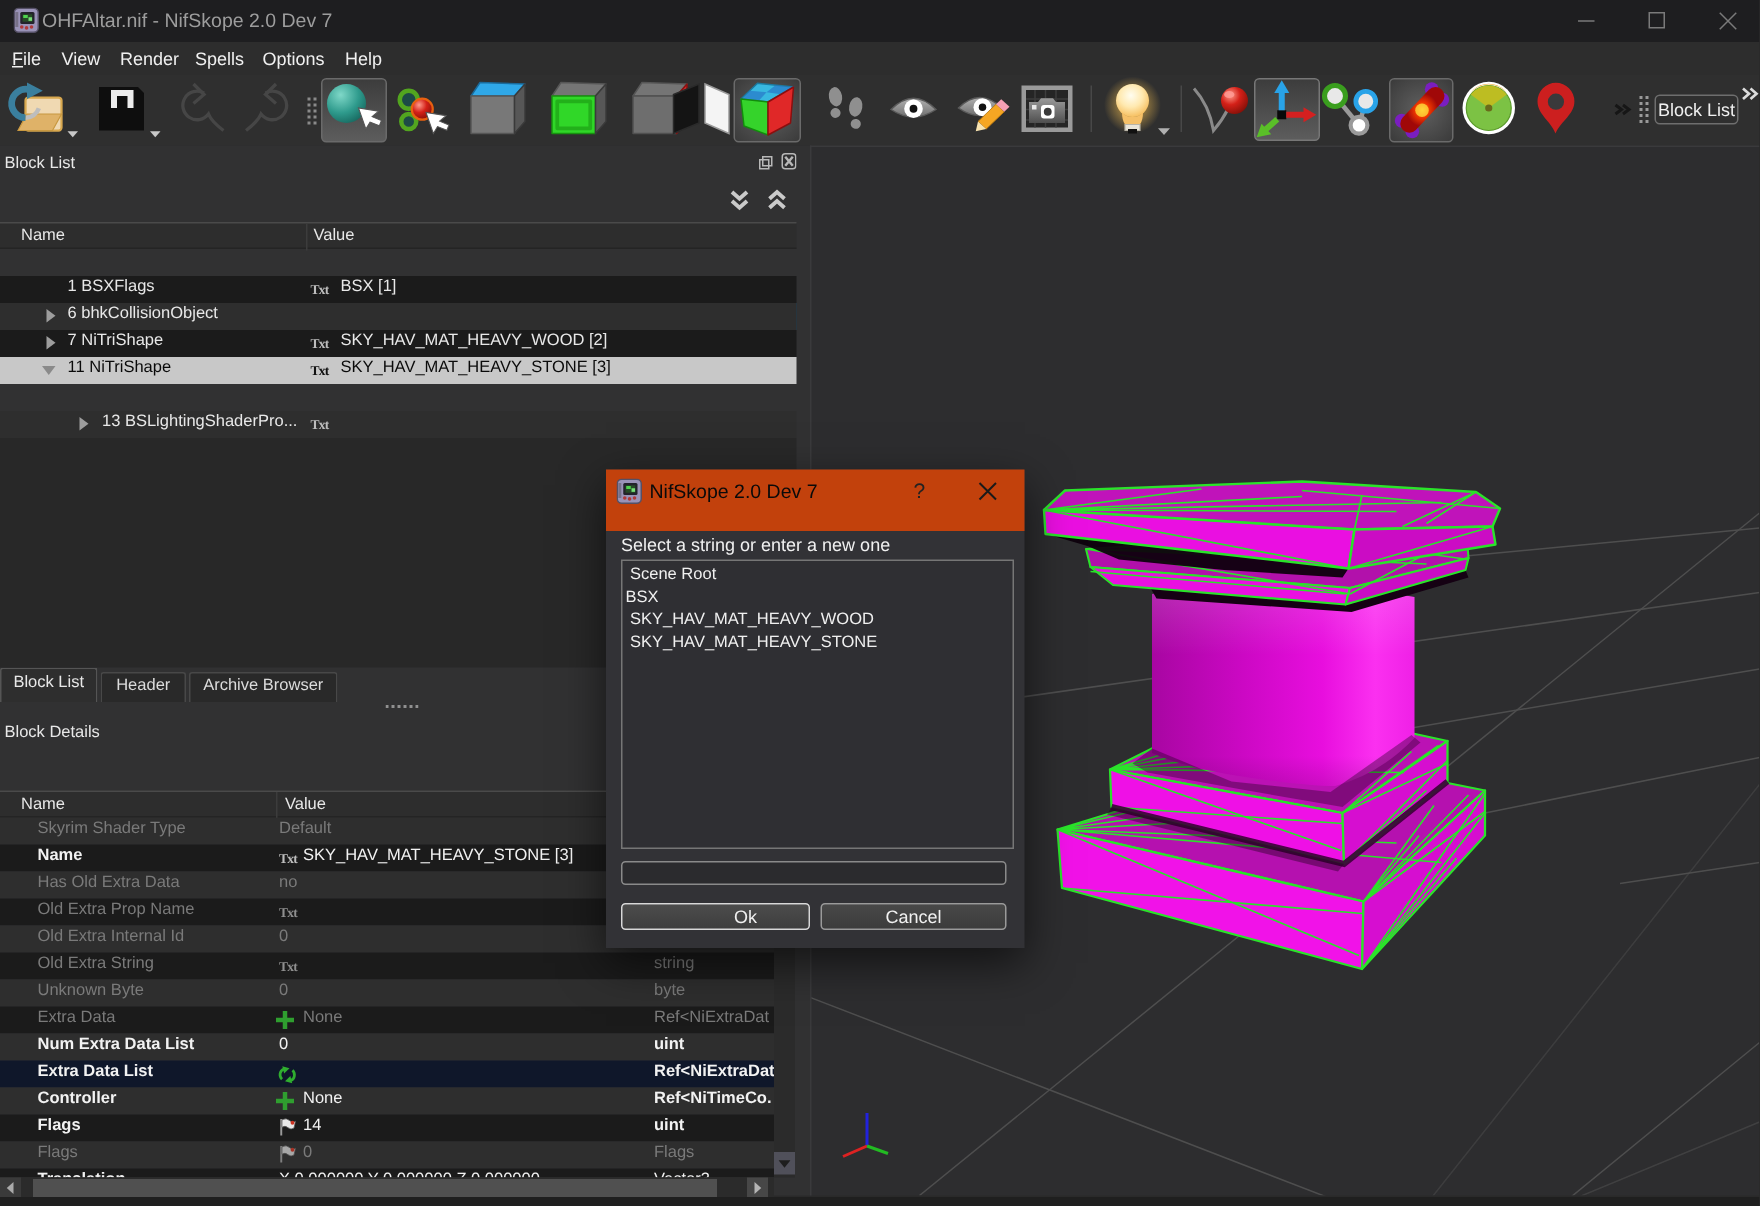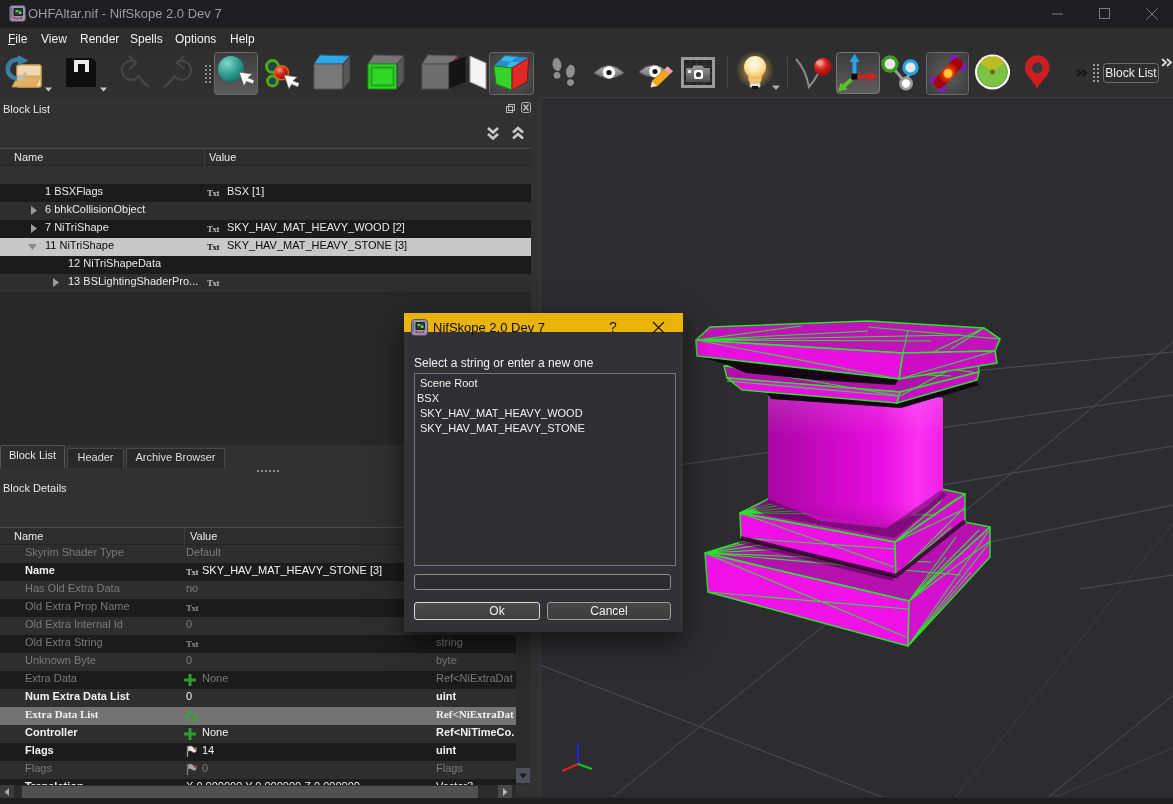--- a/index.html
+++ b/index.html
@@ -333,23 +333,20 @@
       <span class="abs" style="left:227px;top:1px;">SKY_HAV_MAT_HEAVY_WOOD [2]</span>
     </div>
     <div class="abs" style="left:0;top:141px;width:531px;height:18px;background:#c8c8c8;color:#0a0a0a;">
       <svg class="abs" style="left:28px;top:5px" width="10" height="8">
           <path d="M0 1 L9 1 L4.5 7 Z" fill="#8a8a8a"></path>
         </svg>
       <span class="abs" style="left:45px;top:1px;">11 NiTriShape</span>
       <span class="abs txticon" style="left:207px;top:4px;color:#111;">Txt</span>
       <span class="abs" style="left:227px;top:1px;">SKY_HAV_MAT_HEAVY_STONE [3]</span>
     </div>
-    <div class="abs" style="left:0;top:159px;width:531px;height:18px;background:#1b1b1b;">
-      <span class="abs" style="left:68px;top:1px;">12 NiTriShapeData</span>
-    </div>
     <div class="abs" style="left:0;top:177px;width:531px;height:18px;background:#2e2e2e;">
       <svg class="abs" style="left:52px;top:4px" width="8" height="10">
           <path d="M1 0 L7 4.5 L1 9 Z" fill="#9d9d9d"></path>
         </svg>
       <span class="abs" style="left:68px;top:1px;">13 BSLightingShaderPro...</span>
       <span class="abs txticon" style="left:207px;top:4px;">Txt</span>
     </div>
     <div class="abs" style="left:0;top:195px;width:531px;height:153px;background:#282828;"></div>
 
     <div class="abs" style="left:0;top:348px;width:531px;height:23px;">
@@ -415,21 +412,21 @@
             <path d="M4.5 0 h3 v4.5 h4.5 v3 h-4.5 v4.5 h-3 v-4.5 h-4.5 v-3 h4.5 Z" fill="#2f9e2f"></path>
           </svg>
         <span class="v2">None</span>
           <span class="t1">Ref&lt;NiExtraDat</span>
         </div>
       <div class="dr dw" style="top:144px;background:#2e2e2e;">
           <span class="n1">Num Extra Data List</span>
           <span class="v1" style="font-weight:normal;">0</span>
           <span class="t1">uint</span>
         </div>
-      <div class="dr dw" style="top:162px;background:#737373;font-family:Liberation Serif, serif;">
+      <div class="dr dw" style="top:162px;background:#0f172a;">
           <span class="n1">Extra Data List</span>
         <svg style="position:absolute;left:185px;top:3px" width="13" height="13" viewBox="0 0 13 13">
             <path d="M3 9.5 A 4.2 4.2 0 0 1 4.2 2.6" fill="none" stroke="#2fae2f" stroke-width="1.8"></path>
             <path d="M3.2 0.8 L8 2.2 L4.4 5.6 Z" fill="#2fae2f"></path>
             <path d="M10 3.5 A 4.2 4.2 0 0 1 8.8 10.4" fill="none" stroke="#2fae2f" stroke-width="1.8"></path>
             <path d="M9.8 12.2 L5 10.8 L8.6 7.4 Z" fill="#2fae2f"></path>
           </svg>
         <span class="t1">Ref&lt;NiExtraDat</span>
         </div>
       <div class="dr dw" style="top:180px;background:#2e2e2e;">
@@ -579,21 +576,21 @@
         <line x1="47" y1="667" x2="47" y2="645" stroke="#2222dd"></line>
         <line x1="47" y1="667" x2="31" y2="674" stroke="#dd2222"></line>
         <line x1="47" y1="667" x2="61" y2="672" stroke="#22bb22"></line>
       </g>
     </svg>
   </div>
 
   <div class="abs" style="left:0;top:798px;width:1173px;height:6px;background:#1f1f1f;"></div>
 
   <div class="abs" id="dialog" style="left:404px;top:313px;width:279px;height:319px;background:#323236;box-shadow:0 10px 28px rgba(0,0,0,0.6);font-size:12px;color:#f0f0f0;">
-    <div class="abs" style="left:0;top:0;width:279px;height:19px;background:#eab308;">
+    <div class="abs" style="left:0;top:0;width:279px;height:41px;background:#c2410c;">
       <svg class="abs" style="left:7px;top:6px" width="17" height="17" viewBox="0 0 17 17">
         <rect x="0.5" y="0.5" width="16" height="16" rx="3" fill="#9a93b8" stroke="#555066"></rect>
         <rect x="4.5" y="3" width="9.5" height="8" rx="1" fill="#23232b"></rect>
         <rect x="6" y="4.5" width="6.5" height="5" fill="#274a27"></rect>
         <rect x="6.5" y="5" width="3" height="2" fill="#4fd44f"></rect>
         <rect x="10" y="6.5" width="2.4" height="2.4" fill="#77e077"></rect>
         <circle cx="5.5" cy="13" r="1.2" fill="#b03a3a"></circle>
         <circle cx="8.7" cy="13.6" r="1.2" fill="#b03a3a"></circle>
         <circle cx="12" cy="13" r="1.2" fill="#b03a3a"></circle>
         <rect x="1.2" y="3" width="2" height="10" fill="#777188"></rect>

